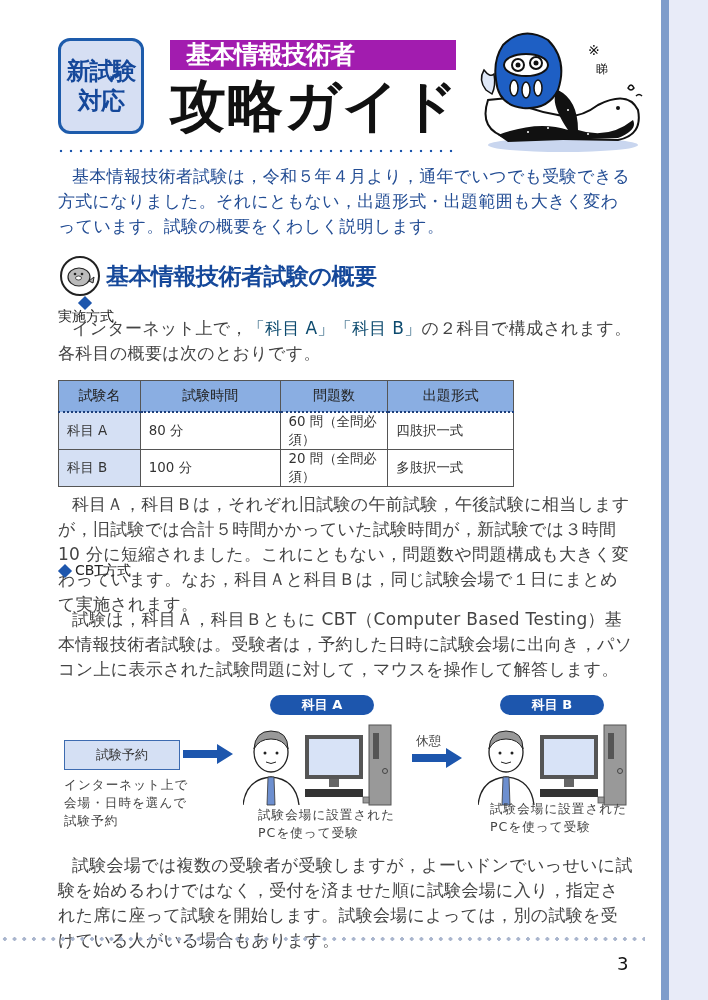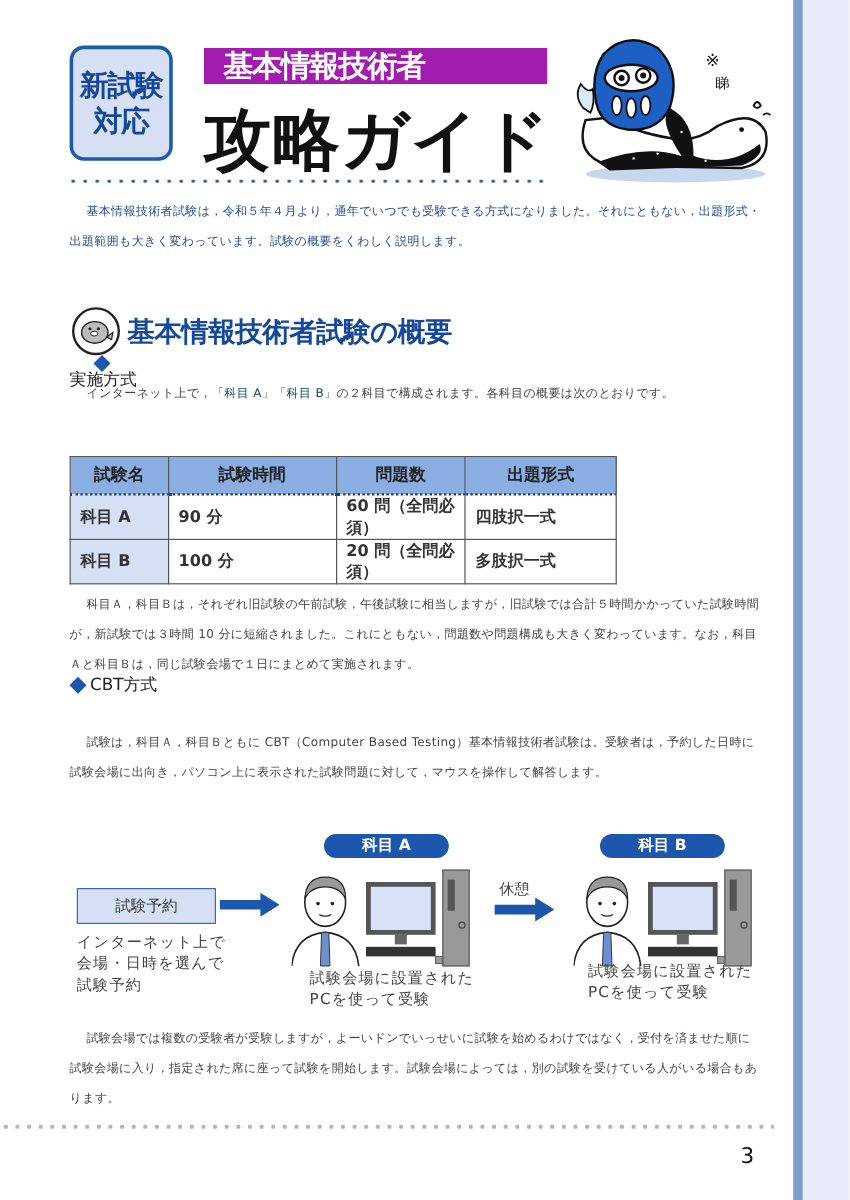--- a/index.html
+++ b/index.html
@@ -7,39 +7,39 @@
   body { position: relative; font-family: "DejaVu Sans", "Liberation Sans", sans-serif; color: #333; }
 
   
   .side-bar { position: absolute; left: 661px; top: 0; width: 8px; height: 1000px; background: #7e9ccb; }
   .side-fill { position: absolute; left: 669px; top: 0; width: 39px; height: 1000px; background: #e8ebf8; }
 
   
   .badge { position: absolute; left: 58px; top: 38px; width: 86px; height: 96px; border: 3px solid #1d5bab; border-radius: 12px; background: #d6dff3; display: flex; flex-direction: column; align-items: center; justify-content: center; }
   .badge span { font-weight: bold; color: #15489a; font-size: 24px; line-height: 30px; letter-spacing: -1px; }
   .title-band { position: absolute; left: 170px; top: 40px; width: 286px; height: 30px; background: #a21caf; color: #fff; font-weight: bold; font-size: 25px; line-height: 30px; padding-left: 16px; letter-spacing: -1px; }
-  .title-main { position: absolute; left: 170px; top: 74px; font-size: 56px; font-weight: bold; color: #111; line-height: 64px; letter-spacing: 1px; margin-top: 12px; }
+  .title-main { position: absolute; left: 170px; top: 74px; font-size: 56px; font-weight: bold; color: #111; line-height: 64px; letter-spacing: 1px; }
   .title-dots { position: absolute; left: 56px; top: 149px; width: 400px; height: 4px; background-image: radial-gradient(circle, #1d56ad 1.3px, transparent 1.6px); background-size: 10px 4px; }
   .mascot { position: absolute; left: 468px; top: 30px; width: 190px; height: 125px; }
 
   
-  .p { position: absolute; left: 58px; width: 576px; font-size: 10px; line-height: 25px; color: #444; text-indent: 14px; letter-spacing: 0.3px; }
+  .p { position: absolute; left: 58px; width: 576px; font-size: 17px; line-height: 25px; color: #444; text-indent: 14px; letter-spacing: 0.3px; }
   .intro { top: 164px; color: #234d94; }
   .blue { color: #0c4a6e; }
 
   .section-h { position: absolute; left: 60px; top: 236px; display: flex; align-items: center; margin-top: 20px; }
   .seal { width: 40px; height: 40px; border-radius: 50%; border: 2px solid #222; background: #fff; display: flex; align-items: center; justify-content: center; margin-right: 6px; }
   .section-title { font-size: 23px; font-weight: bold; color: #15489a; letter-spacing: -0.5px; }
 
   .sub-h { position: absolute; left: 58px; font-size: 14px; color: #222; display: flex; align-items: center; }
   .diamond { display: inline-block; width: 10px; height: 10px; background: #1d56ad; transform: rotate(45deg); margin: 0 5px 0 2px; }
 
   
   table.exam { position: absolute; left: 58px; top: 380px; width: 456px; border-collapse: collapse; font-size: 13.4px; color: #333; }
-  table.exam td, table.exam th { border: 1px solid #555; height: 31px; font-weight: bold; }
+  table.exam td, table.exam th { border: 1px solid #555; height: 31px; font-weight: normal; }
   table.exam th { background: #8aaee2; color: #222; font-size: 14px; text-align: center; border-bottom: 2px dotted #1d3f7a; }
   table.exam td { padding-left: 8px; background: #fff; }
   table.exam td.rowhead { background: #d5e0f4; }
 
   
   .reserve-box { position: absolute; left: 64px; top: 740px; width: 116px; height: 30px; background: #d5e0f4; border: 1px solid #3d6bb0; font-size: 13px; color: #333; display: flex; align-items: center; justify-content: center; }
   .arrow { position: absolute; height: 20px; }
   .caption { position: absolute; font-size: 12.6px; color: #444; line-height: 18px; letter-spacing: 1px; }
   .pill { position: absolute; width: 104px; height: 20px; border-radius: 10px; background: #1d56ad; color: #fff; font-size: 13px; font-weight: bold; text-align: center; line-height: 20px; }
   .scene { position: absolute; width: 150px; height: 90px; }
@@ -120,21 +120,21 @@
     </colgroup>
   <tbody>
       <tr>
     <th>試験名</th>
     <th>試験時間</th>
     <th>問題数</th>
     <th>出題形式</th>
   </tr>
   <tr>
     <td class="rowhead">科目 A</td>
-    <td>90 分</td>
+    <td>80 分</td>
     <td>60 問（全問必須）</td>
     <td>四肢択一式</td>
   </tr>
   <tr>
     <td class="rowhead">科目 B</td>
     <td>100 分</td>
     <td>20 問（全問必須）</td>
     <td>多肢択一式</td>
   </tr>
 </tbody>

